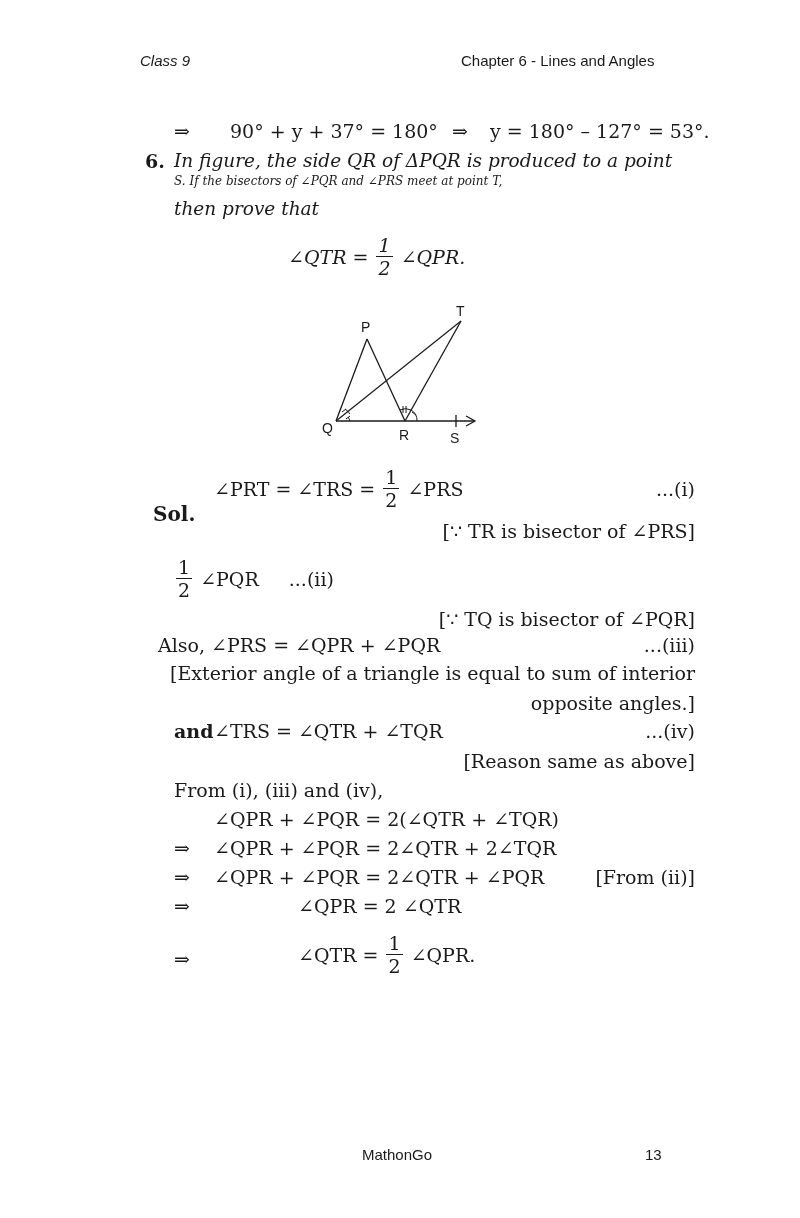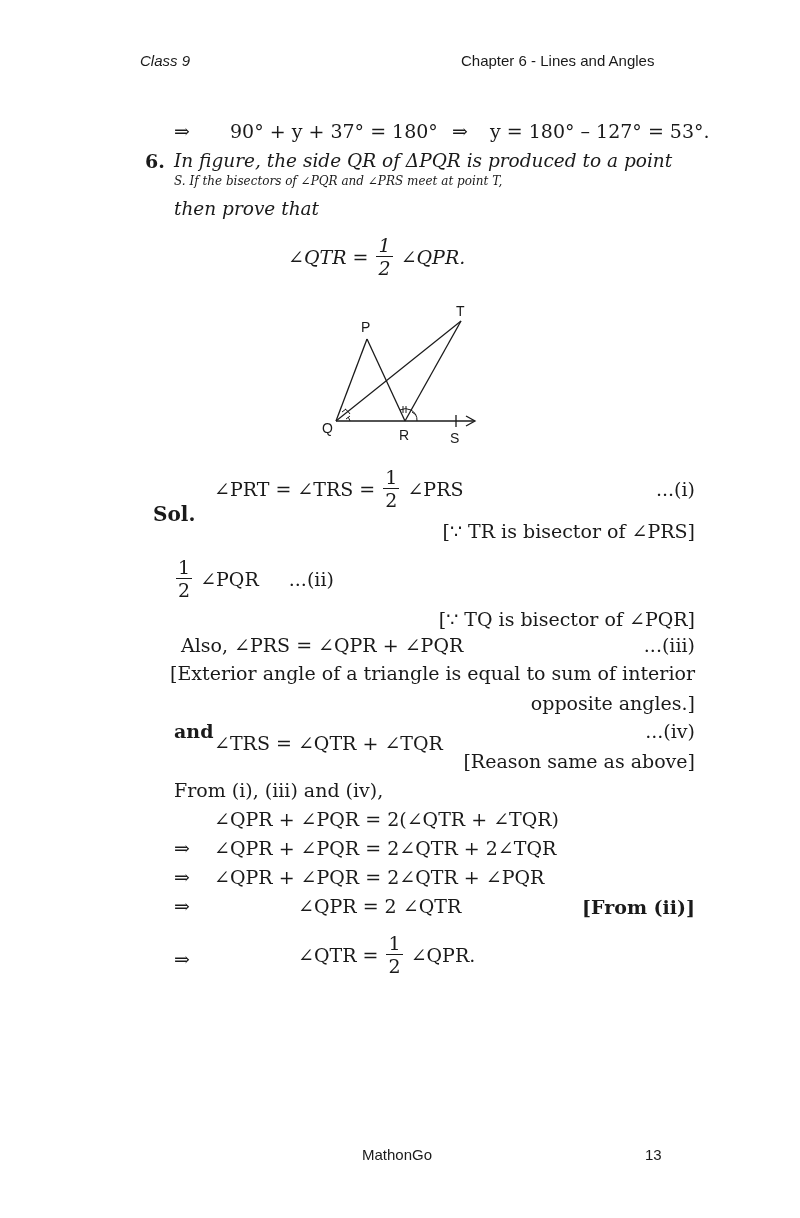--- a/index.html
+++ b/index.html
@@ -92,41 +92,41 @@
 <div class="abs serif body" style="left:174px; top:558px;">
   <span class="frac">
     <span class="num">1</span>
     <span class="den">2</span>
   </span>
   <span style="vertical-align:middle;">∠PQR</span>
   <span style="vertical-align:middle; margin-left:24px;text-align:center;">...(ii)</span>
 </div>
 <div class="abs serif body" style="right:105px; top:608px;">[∵  TQ is bisector of ∠PQR]</div>
 
-<div class="abs serif body" style="left:181px; top:634px;">Also, ∠PRS = ∠QPR + ∠PQR</div>
+<div class="abs serif body" style="left:158px; top:634px;">Also, ∠PRS = ∠QPR + ∠PQR</div>
 <div class="abs serif body" style="right:105px; top:634px;">...(iii)</div>
 
 <div class="abs serif body" style="right:105px; top:662px;">[Exterior angle of a triangle is equal to sum of interior</div>
 <div class="abs serif body" style="right:105px; top:692px;">opposite angles.]</div>
 
 <div class="abs serif body" style="left:174px; top:720px;font-weight:bold;">and</div>
-<div class="abs serif body" style="left:214px; top:720px;margin-top:12px;">∠TRS = ∠QTR + ∠TQR</div>
+<div class="abs serif body" style="left:214px; top:720px;">∠TRS = ∠QTR + ∠TQR</div>
 <div class="abs serif body" style="right:105px; top:720px;">...(iv)</div>
 <div class="abs serif body" style="right:105px; top:750px;">[Reason same as above]</div>
 
 <div class="abs serif body" style="left:174px; top:779px;">From (i), (iii) and (iv),</div>
 
 <div class="abs serif body" style="left:214px; top:808px;">∠QPR + ∠PQR = 2(∠QTR + ∠TQR)</div>
 
 <div class="abs serif body" style="left:174px; top:837px;">⇒</div>
 <div class="abs serif body" style="left:214px; top:837px;">∠QPR + ∠PQR = 2∠QTR + 2∠TQR</div>
 
 <div class="abs serif body" style="left:174px; top:866px;">⇒</div>
 <div class="abs serif body" style="left:214px; top:866px;">∠QPR + ∠PQR = 2∠QTR + ∠PQR</div>
-<div class="abs serif body" style="right:105px; top:896px;font-weight:bold;">[From (ii)]</div>
+<div class="abs serif body" style="right:105px; top:866px;">[From (ii)]</div>
 
 <div class="abs serif body" style="left:174px; top:895px;">⇒</div>
 <div class="abs serif body" style="left:298px; top:895px;">∠QPR = 2 ∠QTR</div>
 
 <div class="abs serif body" style="left:174px; top:948px;">⇒</div>
 <div class="abs serif body" style="left:298px; top:934px;">
   <span style="vertical-align:middle;">∠QTR =</span>
   <span class="frac">
     <span class="num">1</span>
     <span class="den">2</span>

